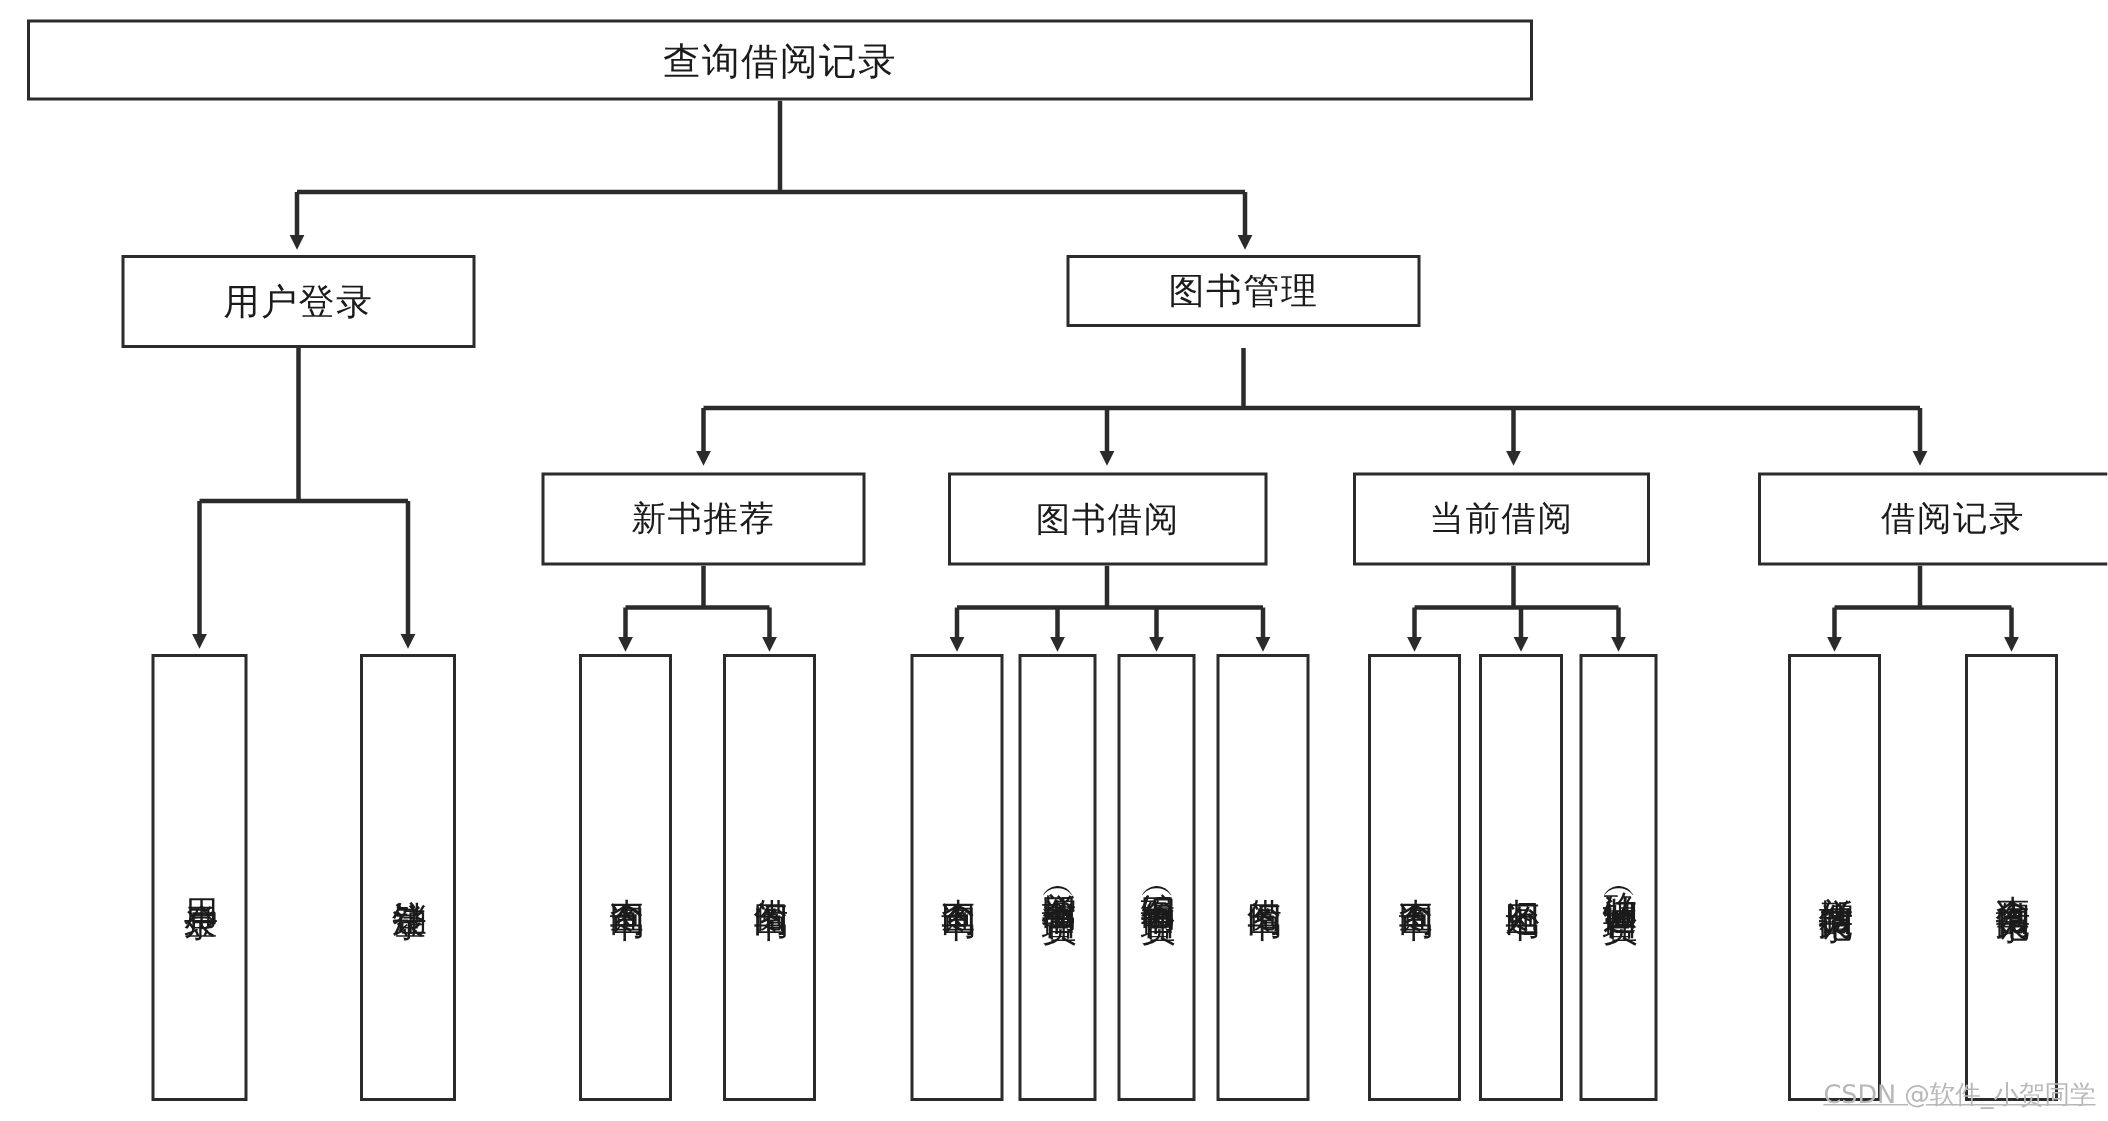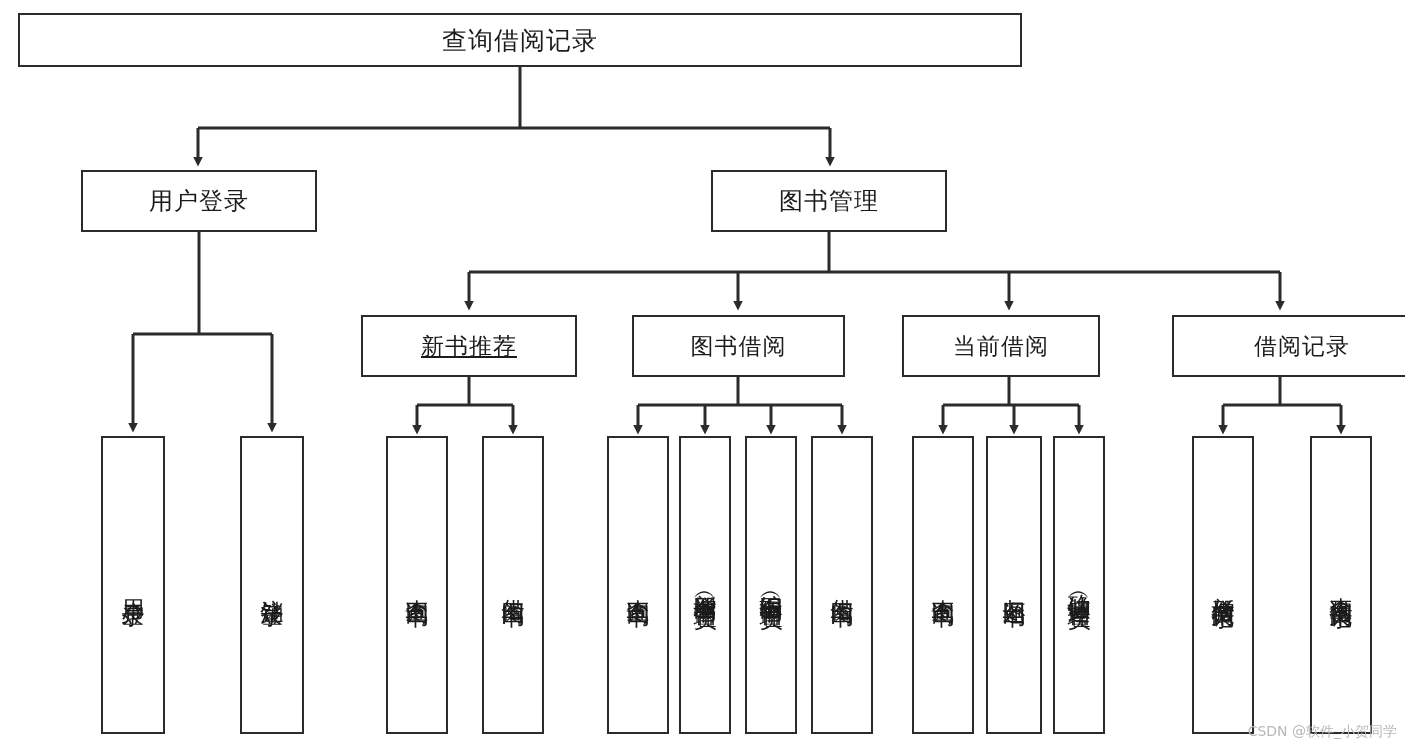--- a/index.html
+++ b/index.html
@@ -59,25 +59,26 @@
     text-orientation: upright;
     line-height: 1.18;
     letter-spacing: 2px;
     white-space: nowrap;
     text-align: center;
   }
   #watermark {
     position: absolute;
     right: 8px;
     bottom: 6px;
-    font-size: 14px;
+    font-size: 17px;
     color: #b8b8b8;
     white-space: nowrap;
     z-index: 5;
     font-family: "DejaVu Sans", "Liberation Sans", sans-serif;
+    text-decoration: underline;
   }
 </style>
 </head>
 <body>
 
 <div id="stage" style="background: rgb(255, 255, 255);">
 
   <svg id="wires" viewBox="0 0 1405 747" width="1405" height="747" xmlns="http://www.w3.org/2000/svg">
     <defs>
       <marker id="arrow" markerWidth="12" markerHeight="12" refX="1.5" refY="5" orient="auto" markerUnits="userSpaceOnUse">
@@ -130,25 +131,25 @@
     </g>
   </svg>
 
   <div class="node root" id="n-root" style="left: 18px; top: 13px; width: 1004px; height: 54px; border-color: rgb(43, 43, 43); background: rgb(255, 255, 255); color: rgb(27, 27, 27);">
     <span class="hlabel">查询借阅记录</span>
   </div>
 
   <div class="node lvl2" id="n-l2-0" style="left: 81px; top: 170px; width: 236px; height: 62px; border-color: rgb(43, 43, 43); background: rgb(255, 255, 255); color: rgb(27, 27, 27);">
     <span class="hlabel">用户登录</span>
   </div>
-  <div class="node lvl2" id="n-l2-1" style="left: 711px; top: 170px; width: 236px; height: 62px; border-color: rgb(43, 43, 43); background: rgb(255, 255, 255); color: rgb(27, 27, 27);">
+  <div class="node lvl2" id="n-l2-1" style="left: 711px; top: 170px; width: 236px; height: 48px; border-color: rgb(43, 43, 43); background: rgb(255, 255, 255); color: rgb(27, 27, 27);">
     <span class="hlabel">图书管理</span>
   </div>
 
-  <div class="node lvl3" id="n-l3-0" style="left: 361px; top: 315px; width: 216px; height: 62px; border-color: rgb(43, 43, 43); background: rgb(255, 255, 255); color: rgb(27, 27, 27); text-decoration: underline;">
+  <div class="node lvl3" id="n-l3-0" style="left: 361px; top: 315px; width: 216px; height: 62px; border-color: rgb(43, 43, 43); background: rgb(255, 255, 255); color: rgb(27, 27, 27);">
     <span class="hlabel">新书推荐</span>
   </div>
   <div class="node lvl3" id="n-l3-1" style="left: 632px; top: 315px; width: 213px; height: 62px; border-color: rgb(43, 43, 43); background: rgb(255, 255, 255); color: rgb(27, 27, 27); font-family: Liberation Serif, serif;">
     <span class="hlabel">图书借阅</span>
   </div>
   <div class="node lvl3" id="n-l3-2" style="left: 902px; top: 315px; width: 198px; height: 62px; border-color: rgb(43, 43, 43); background: rgb(255, 255, 255); color: rgb(27, 27, 27);">
     <span class="hlabel">当前借阅</span>
   </div>
   <div class="node lvl3" id="n-l3-3" style="left: 1172px; top: 315px; width: 260px; height: 62px; border-color: rgb(43, 43, 43); background: rgb(255, 255, 255); color: rgb(27, 27, 27);">
     <span class="hlabel">借阅记录</span>

